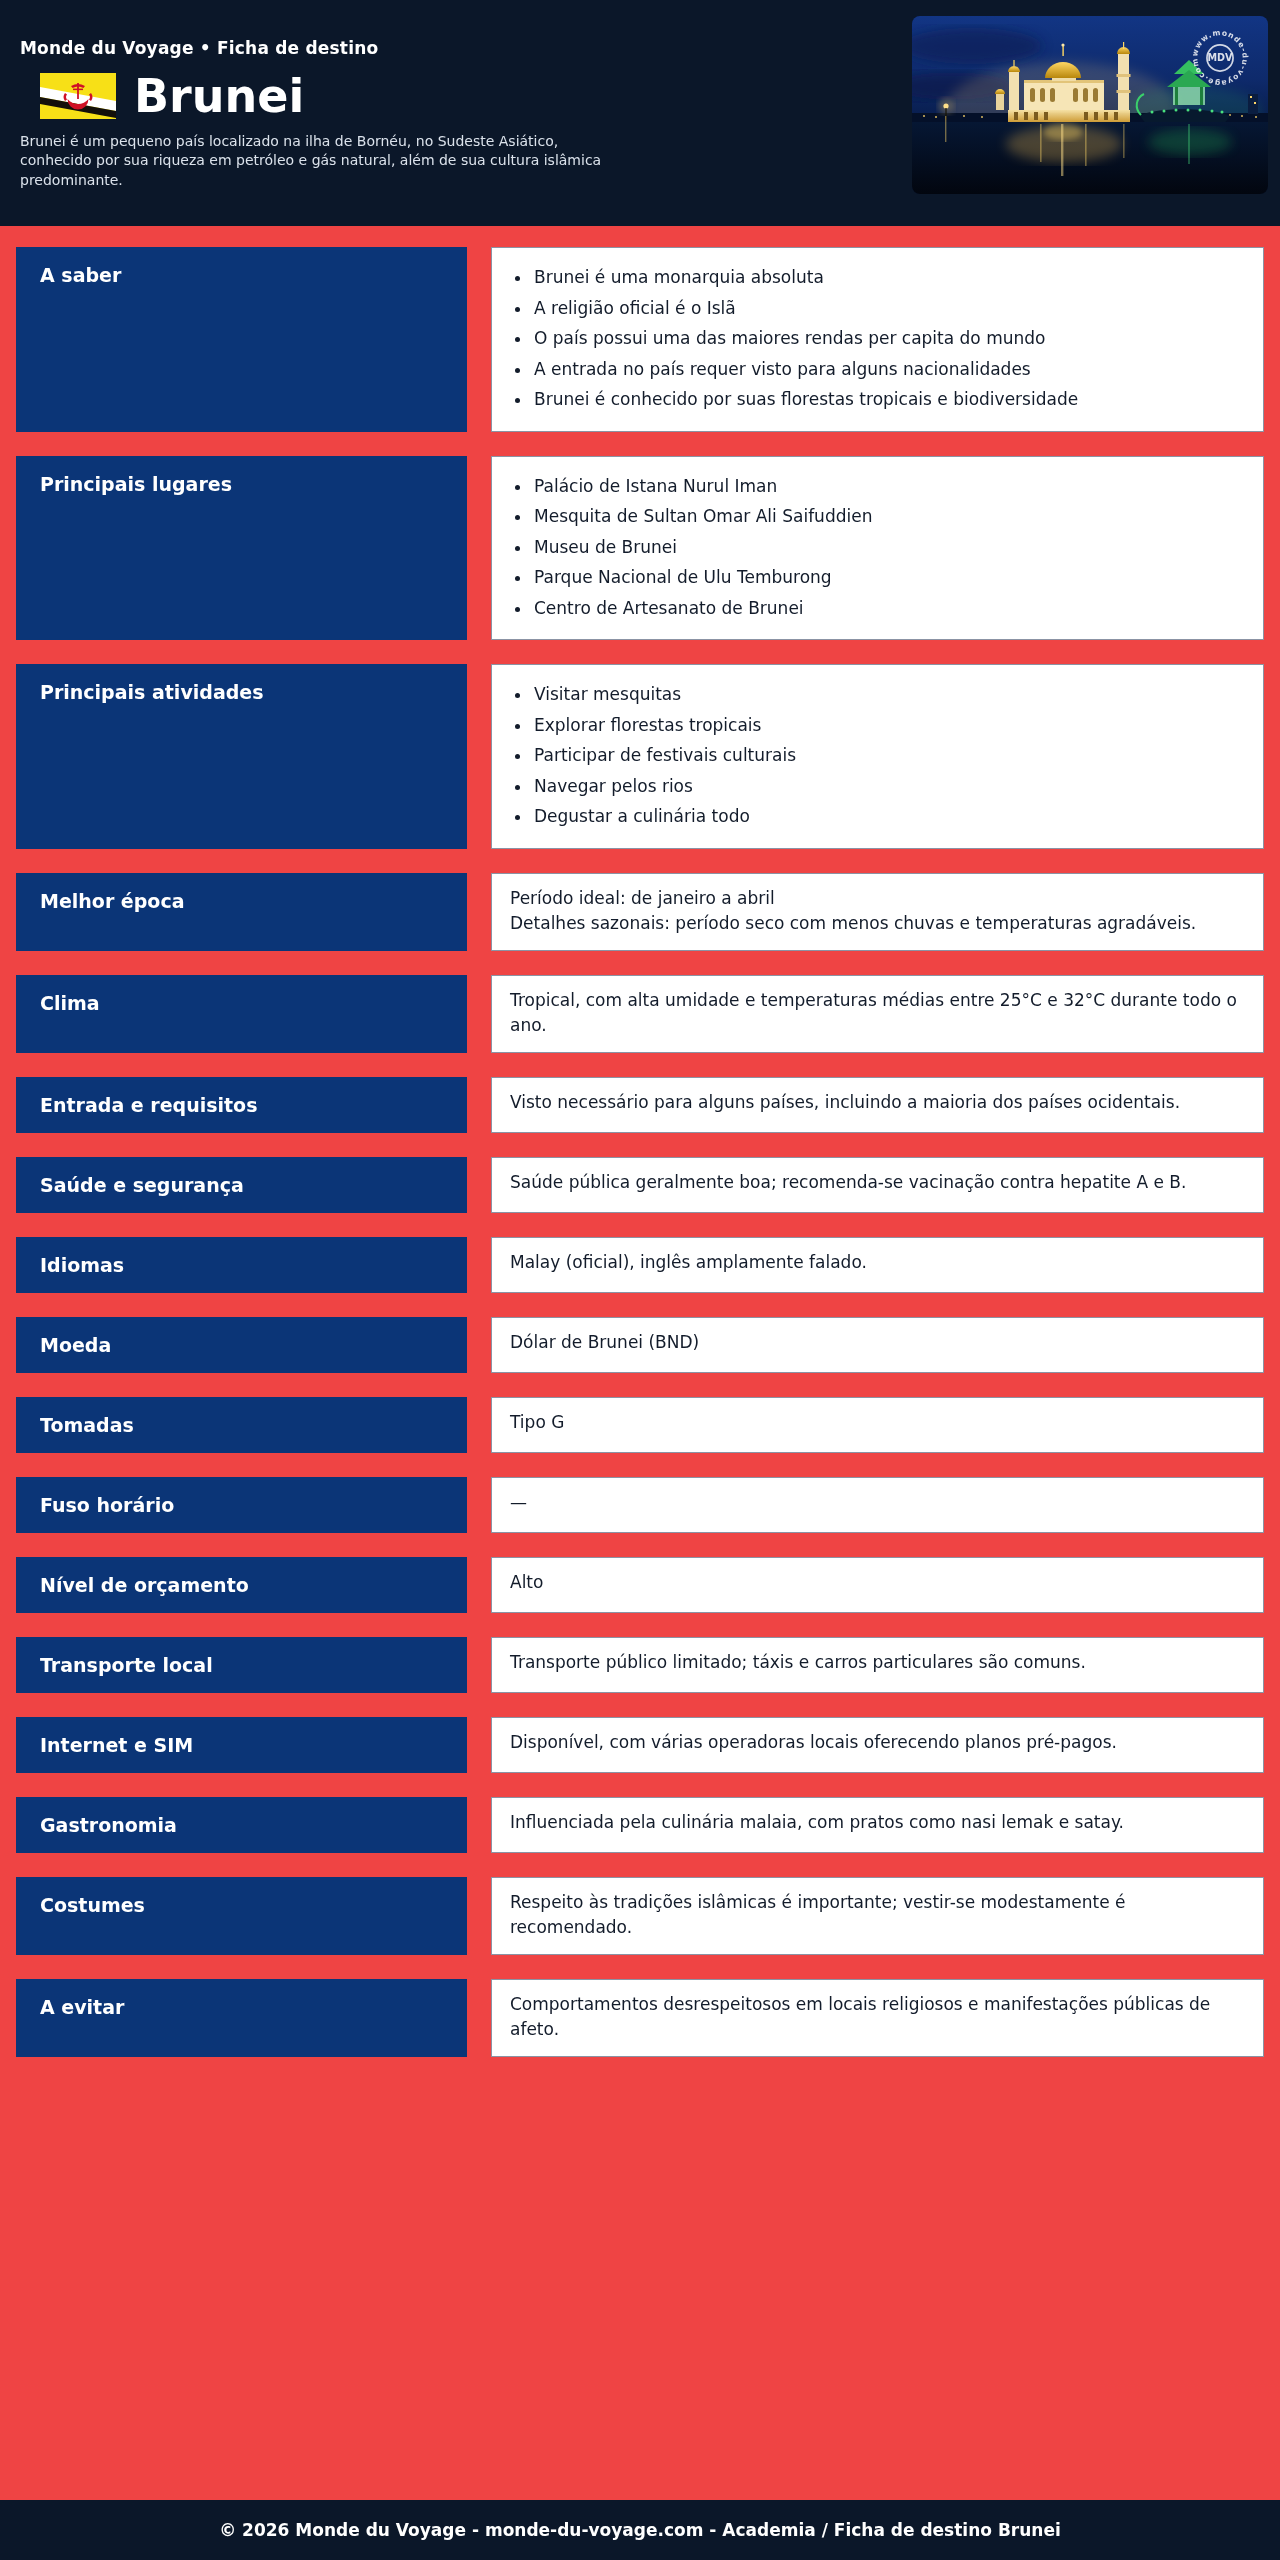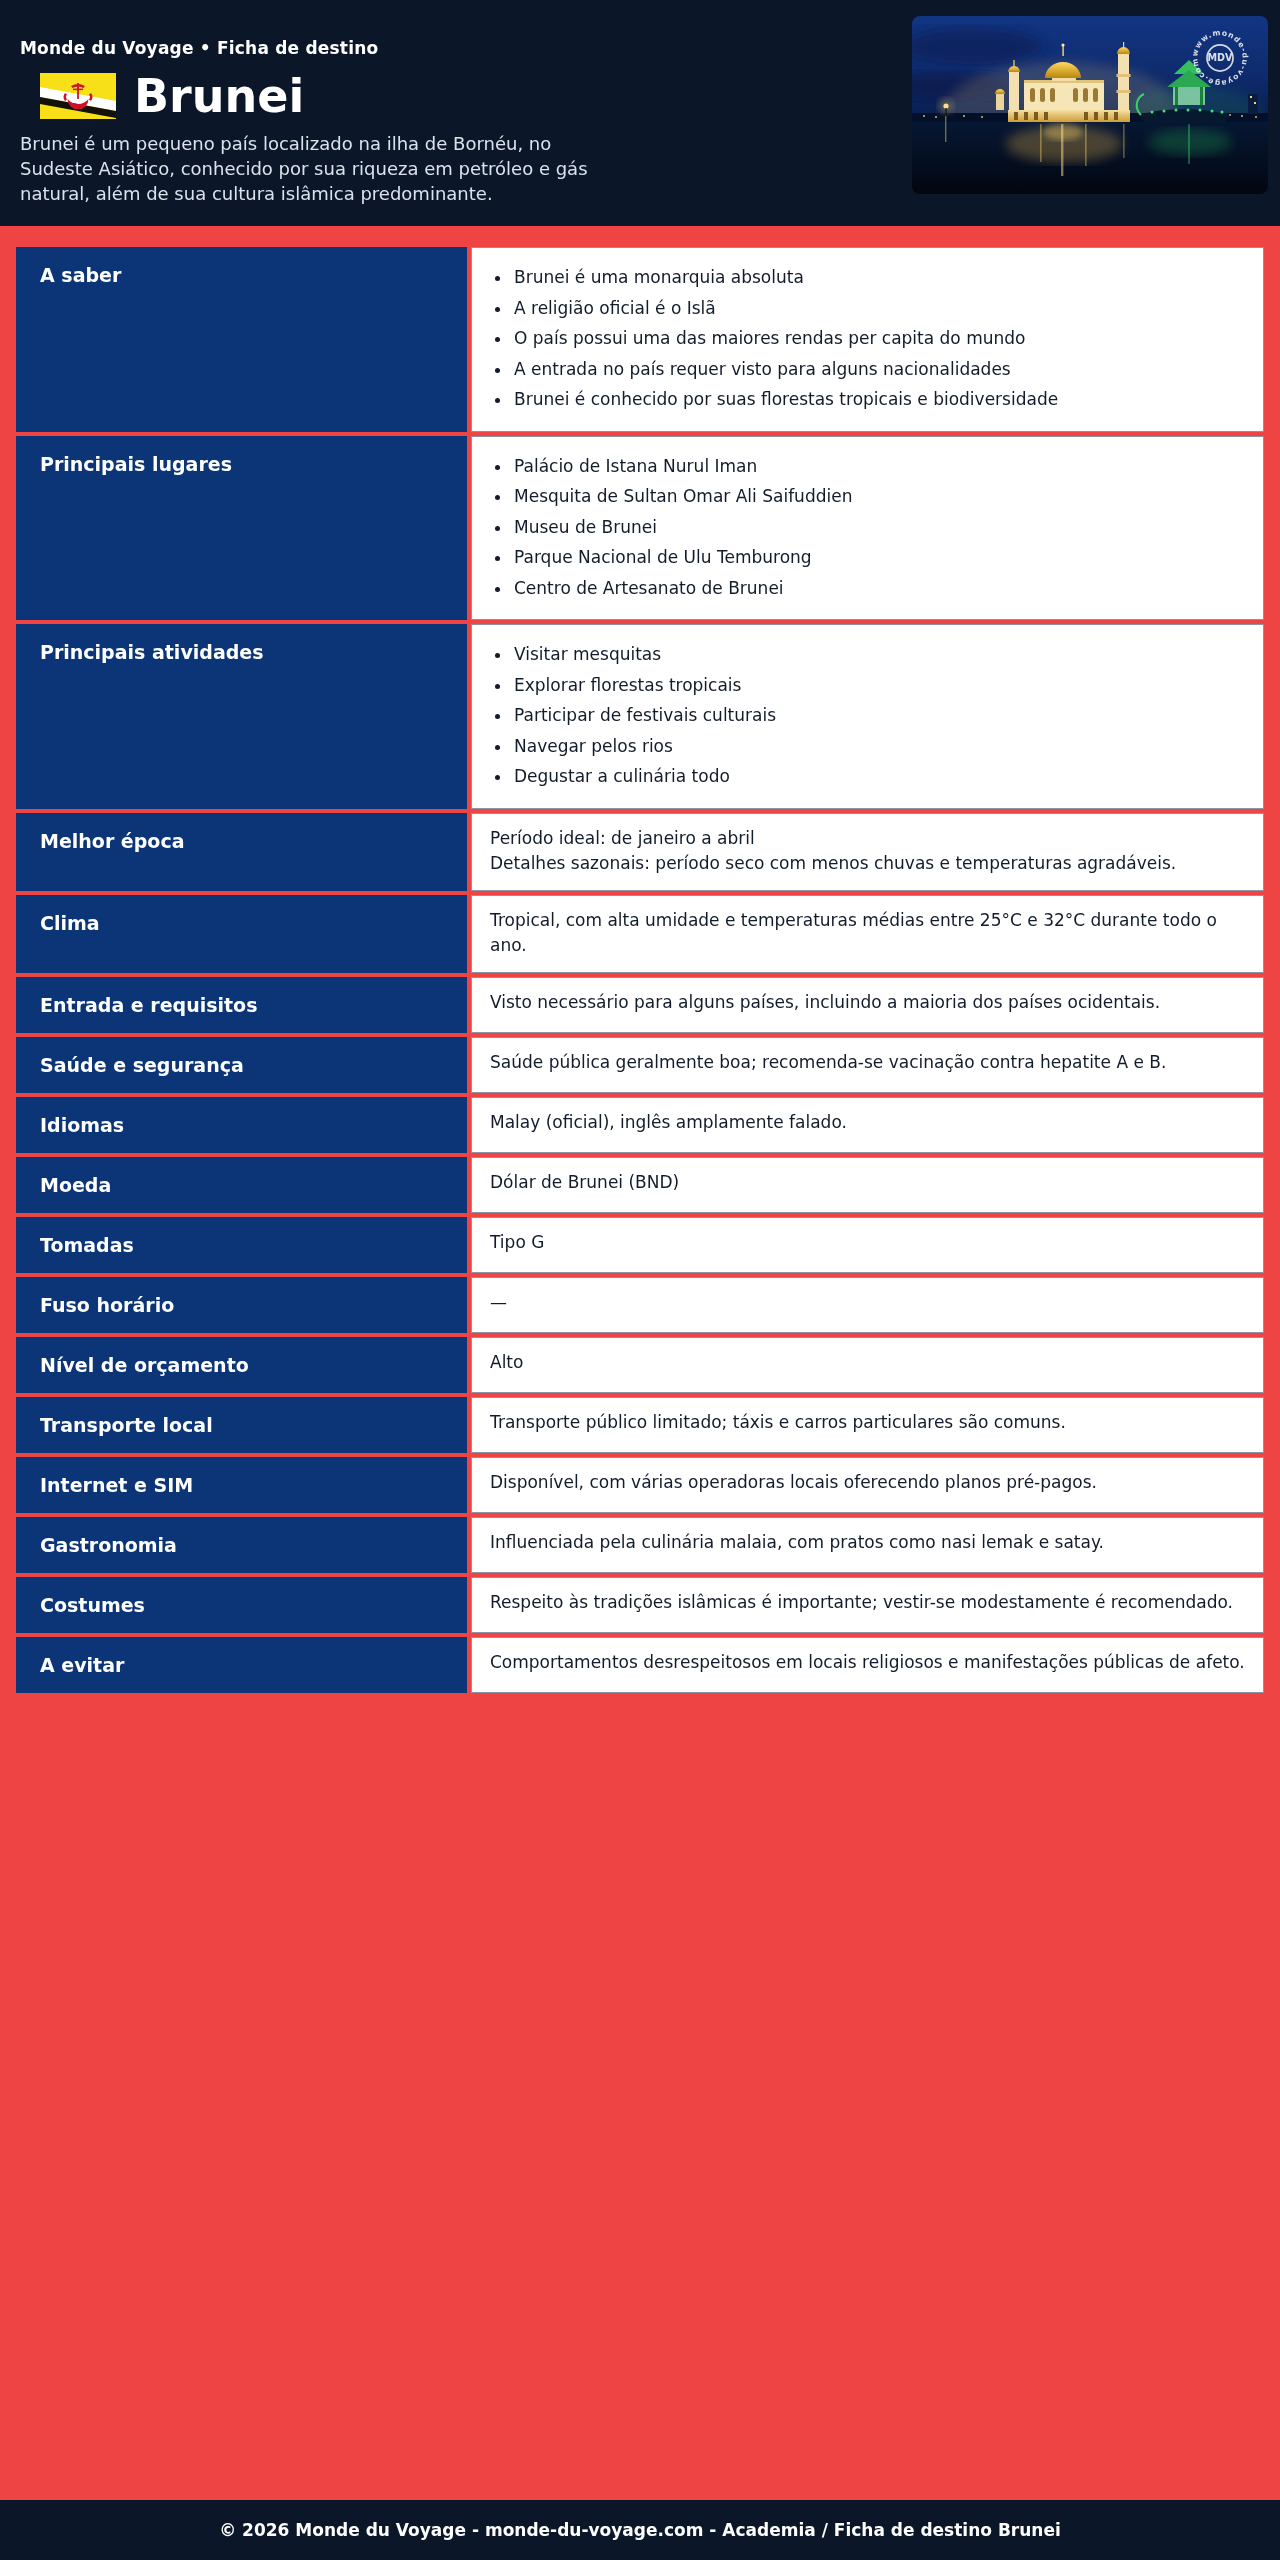--- a/index.html
+++ b/index.html
@@ -43,21 +43,21 @@
   h1.page-title {
     margin: 0;
     font-size: 46px;
     line-height: 1;
     font-weight: bold;
     color: #ffffff;
   }
   .description {
     margin-top: 13px;
     max-width: 600px;
-    font-size: 18px;
+    font-size: 14px;
     line-height: 1.38;
     color: #dbe2eb;
   }
   .photo {
     position: absolute;
     top: 16px;
     right: 12px;
     width: 356px;
     height: 178px;
     border-radius: 8px;
@@ -73,21 +73,21 @@
     height: 68px;
     opacity: 0.9;
   }
 
   
   main.content { flex: 1 1 auto; }
   .info-table {
     margin: 21px 16px 0 16px;
     display: grid;
     grid-template-columns: 451px 1fr;
-    gap: 4px;
+    gap: 24px;
   }
   .label-cell {
     background: #0b3577;
     color: #ffffff;
     font-weight: bold;
     font-size: 19px;
     padding: 17px 24px;
   }
   .value-cell {
     background: #ffffff;

